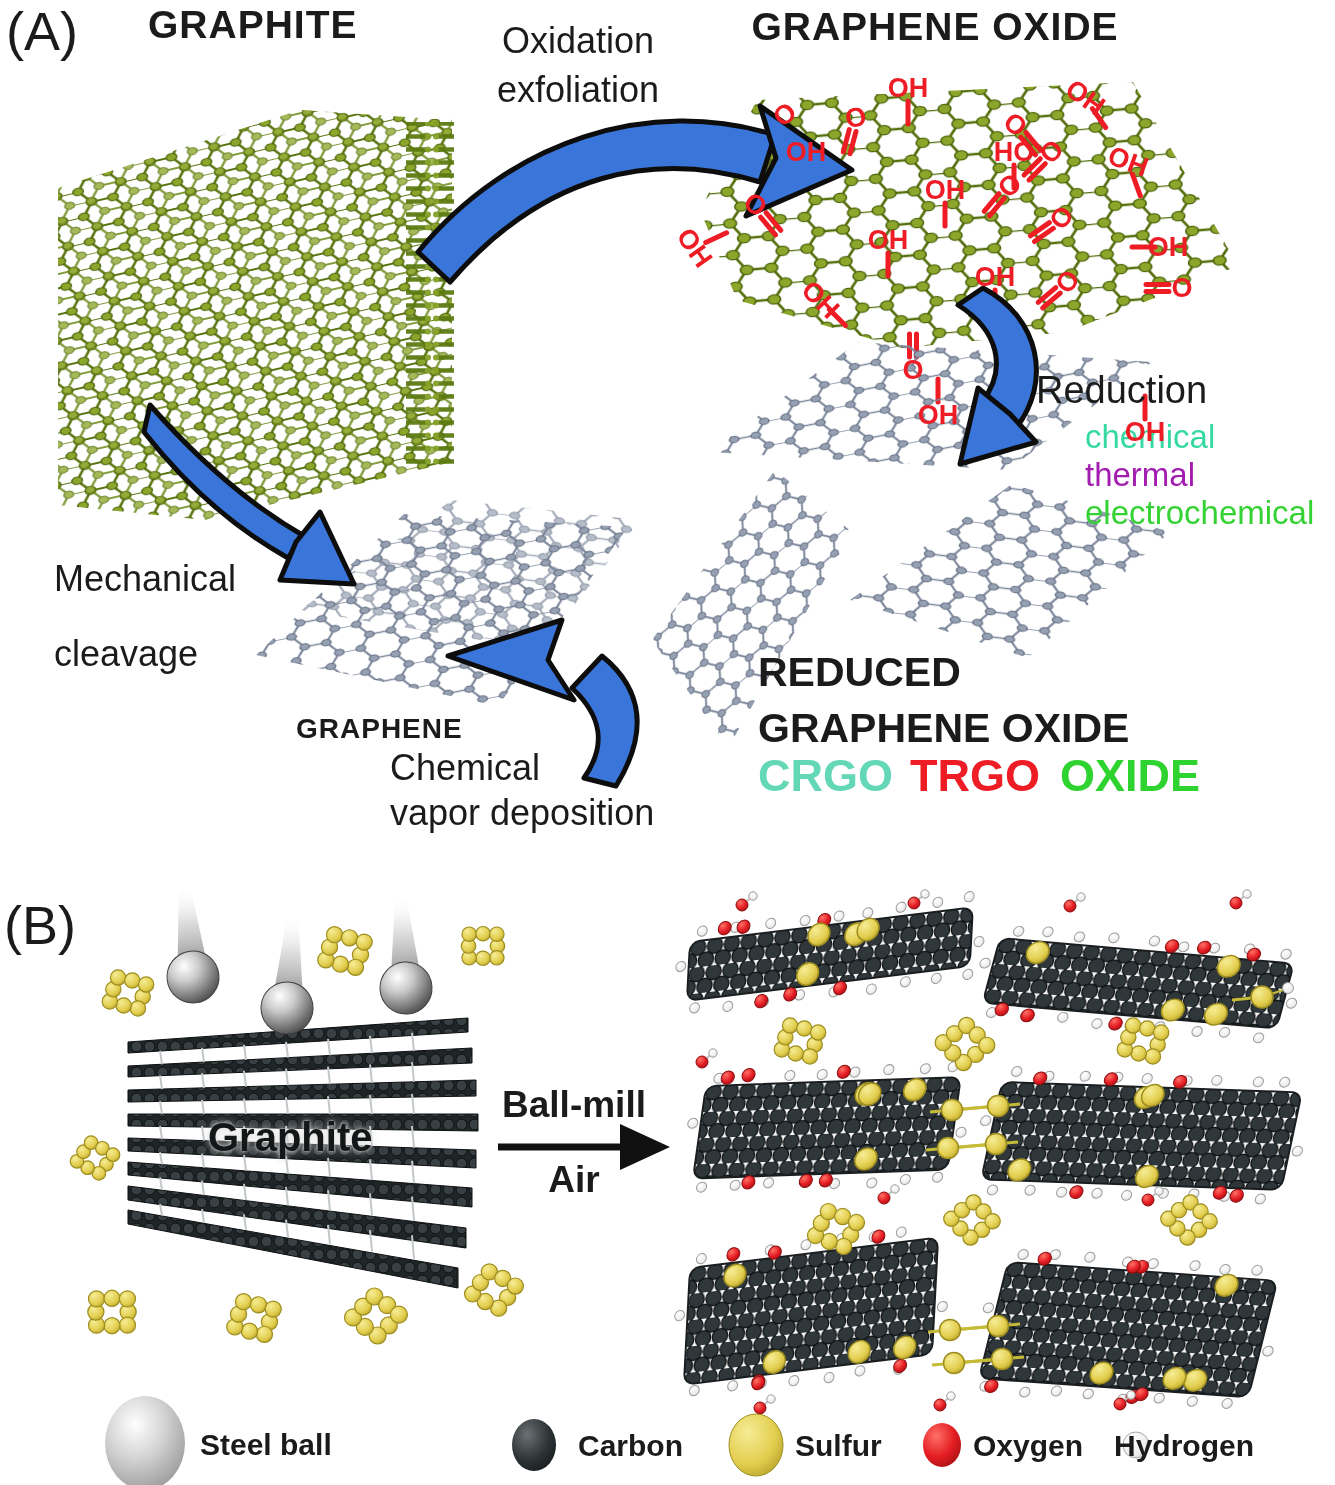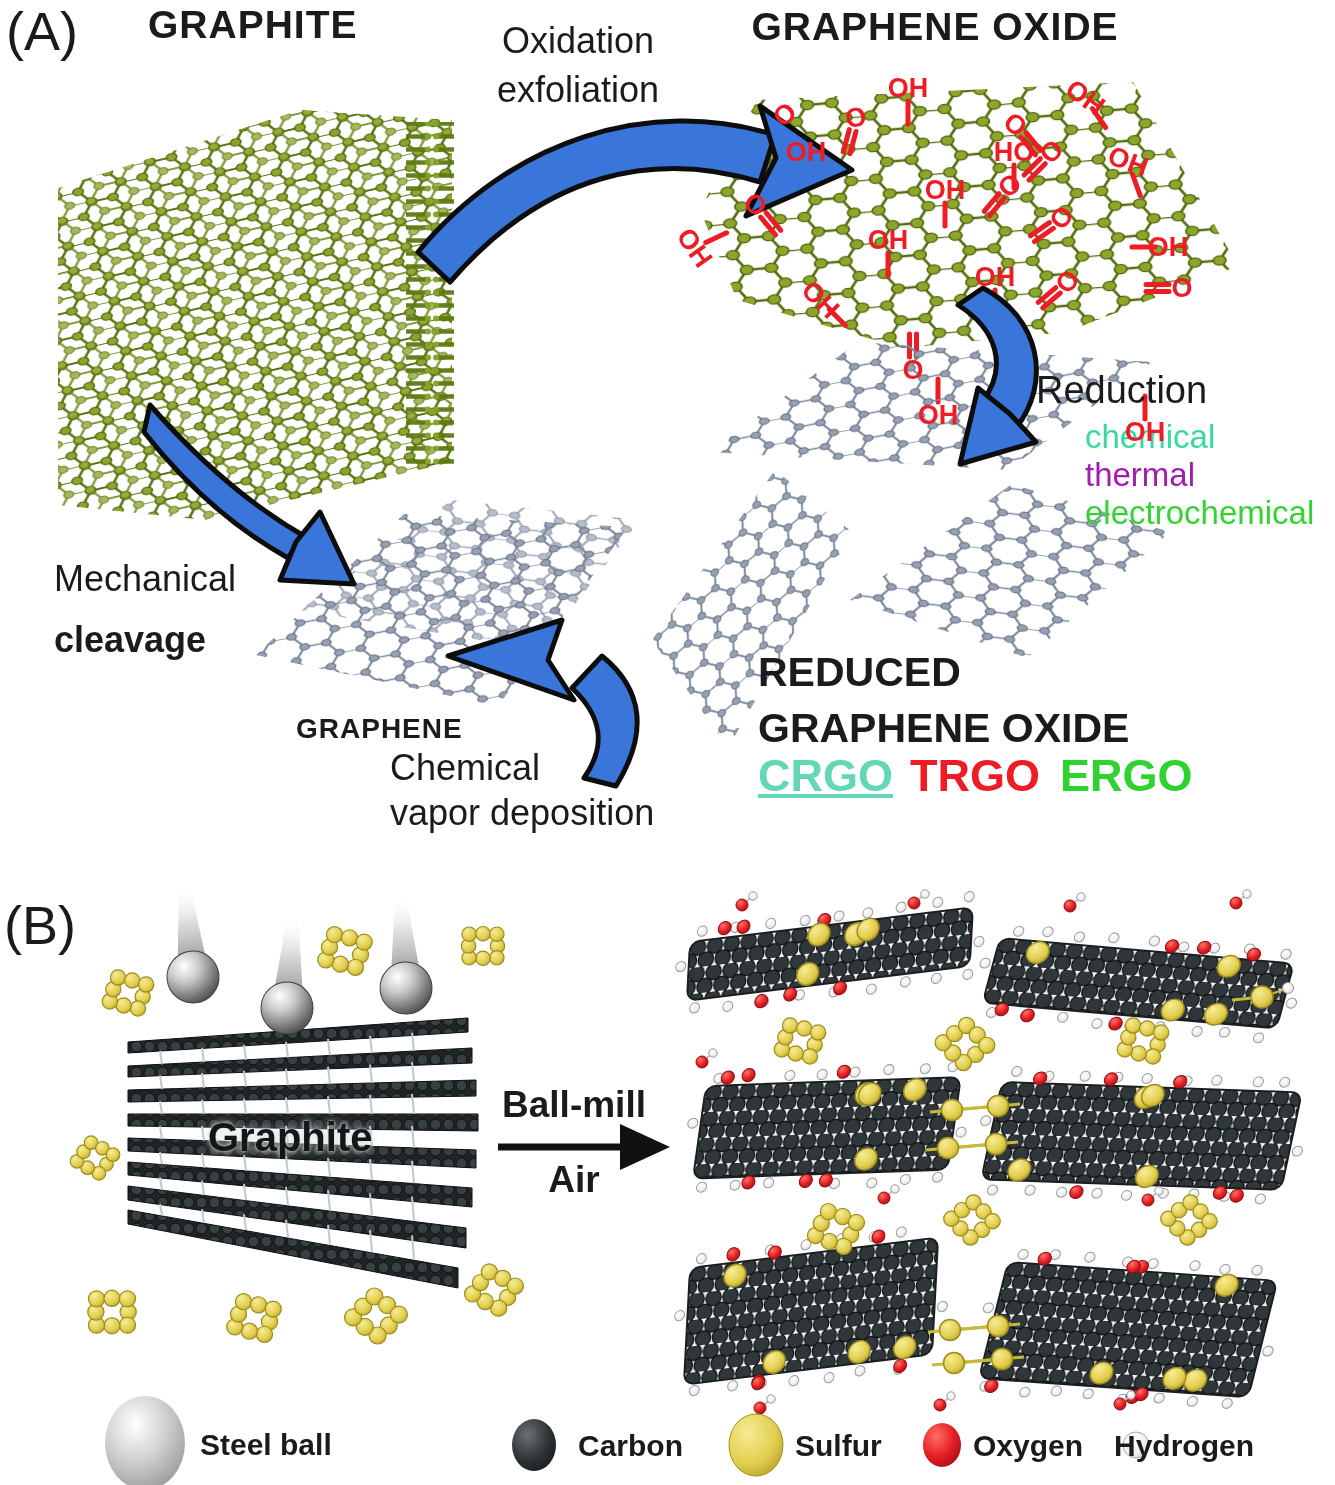--- a/index.html
+++ b/index.html
@@ -830,27 +830,27 @@
 
 <div class="txt process" style="left:1036px;top:370px;font-size:38px;">Reduction</div>
 <div class="txt" style="left:1085px;top:418px;">
   <div class="method-line" style="color: rgb(54, 217, 161);">chemical</div>
   <div class="method-line" style="color: #a21caf;">thermal</div>
   <div class="method-line" style="color: rgb(53, 210, 52);">electrochemical</div>
 </div>
 
 <div class="txt rgo-line" style="left:758px;top:650px;">REDUCED</div>
 <div class="txt rgo-line" style="left:758px;top:706px;">GRAPHENE OXIDE</div>
-<div class="acro txt" style="left: 758px; top: 752px; color: rgb(99, 215, 182); text-decoration: underline;">CRGO</div>
+<div class="acro txt" style="left: 758px; top: 752px; color: rgb(99, 215, 182);">CRGO</div>
 <div class="acro txt" style="left: 910px; top: 752px; color: rgb(238, 28, 37);">TRGO</div>
-<div class="acro txt" style="left: 1060px; top: 752px; color: rgb(47, 211, 47);">ERGO</div>
+<div class="acro txt" style="left: 1060px; top: 752px; color: rgb(47, 211, 47);">OXIDE</div>
 
 <div class="txt process" style="left:54px;top:560px;">
   <div>Mechanical</div>
-  <div style="margin-top:22px;font-weight:bold;">cleavage</div>
+  <div style="margin-top:36px;">cleavage</div>
 </div>
 
 <div class="txt small-cap" style="left:296px;top:699px;">GRAPHENE</div>
 
 <div class="txt process" style="left:390px;top:749px;">
   <div>Chemical</div>
   <div style="margin-top:6px;">vapor deposition</div>
 </div>
 
 <div class="txt panel-label" style="left:4px;top:896px;">(B)</div>

